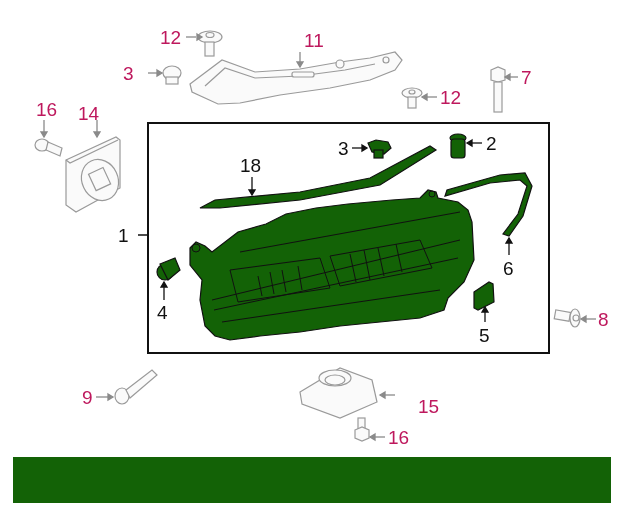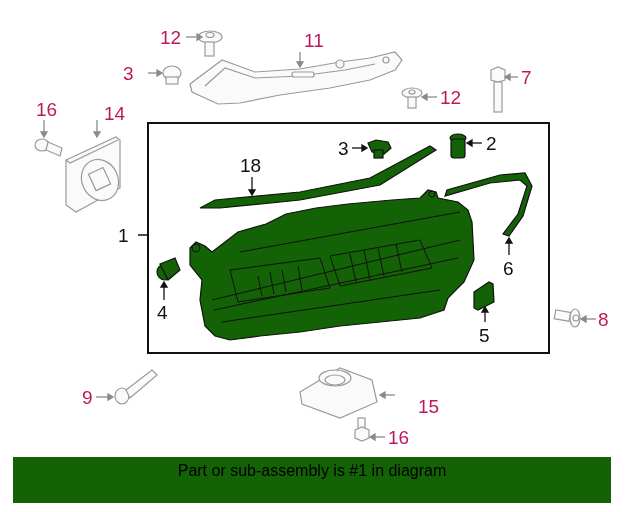--- a/index.html
+++ b/index.html
@@ -193,21 +193,20 @@
   <span class="callout dark" style="left:479px; top:326px;">5</span>
   <span class="callout dark" style="left:503px; top:259px;">6</span>
   <span class="callout dim" style="left:521px; top:68px;">7</span>
   <span class="callout dim" style="left:598px; top:310px;">8</span>
   <span class="callout dim" style="left:82px; top:388px;">9</span>
   <span class="callout dark" style="left:240px; top:156px;">18</span>
   <span class="callout dim" style="left:304px; top:31px;">11</span>
   <span class="callout dim" style="left:160px; top:28px;">12</span>
   <span class="callout dim" style="left:440px; top:88px;">12</span>
   <span class="callout dim" style="left:123px; top:64px;">3</span>
-  <span class="callout dim" style="left:104px; top:104px;">14</span>
+  <span class="callout dim" style="left:78px; top:104px;">14</span>
   <span class="callout dim" style="left:398px; top:397px;margin-left:20px;">15</span>
   <span class="callout dim" style="left:36px; top:100px;">16</span>
   <span class="callout dim" style="left:388px; top:428px;">16</span>
 </div>
 
 <div class="banner">
-  <div>Part or sub-assembly is #1 in diagram</div>
 </div>
 
 </body></html>

